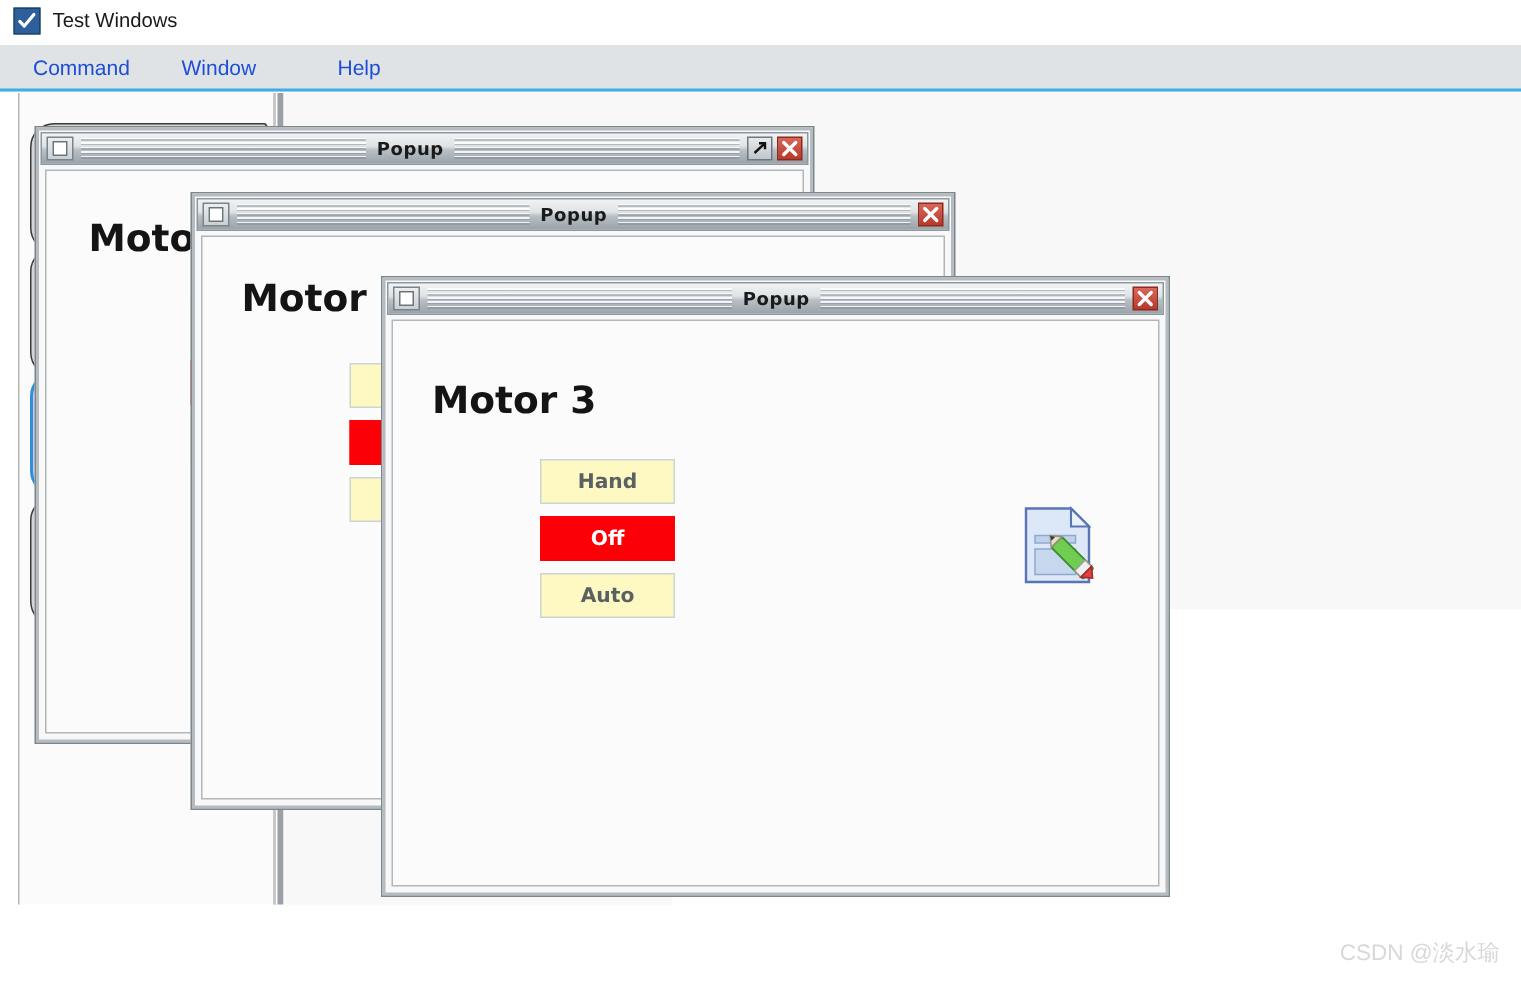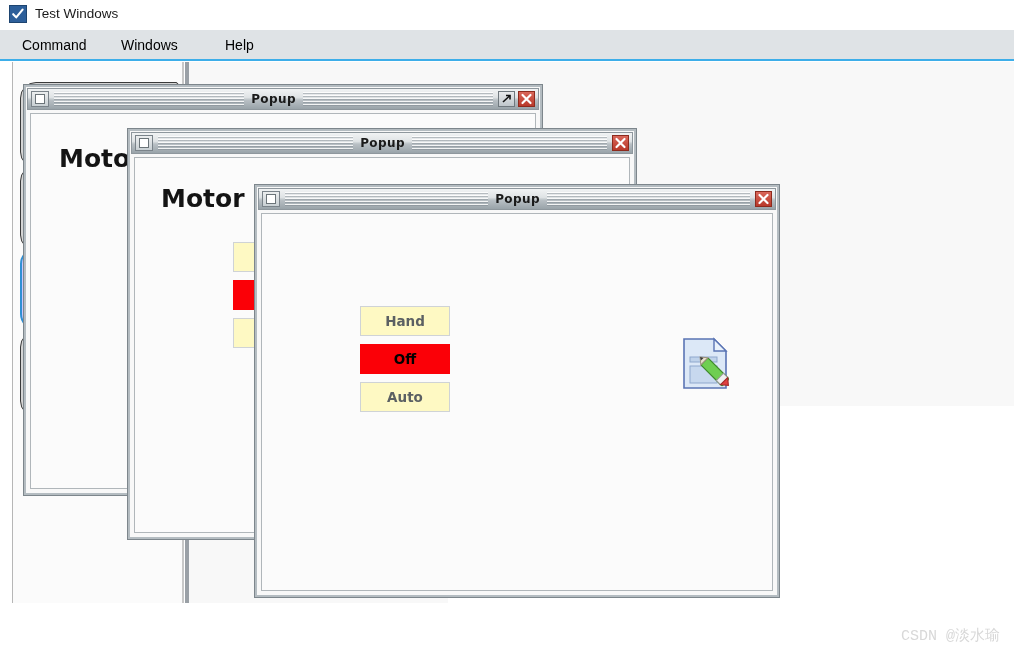--- a/index.html
+++ b/index.html
@@ -48,21 +48,21 @@
     background: #dfe3e6;
     border-bottom: 2px solid #3daee9;
     box-sizing: border-box;
   }
   .menu-item {
     position: absolute;
     top: 4px;
     height: 22px;
     line-height: 22px;
     font-size: 14px;
-    color: #000000;
+    color: #1d4ed8;
     white-space: nowrap;
     padding: 0 4px;
     cursor: default;
   }
 
   
   #content {
     position: absolute;
     left: 0; top: 62px;
     width: 824px; height: 541px;
@@ -249,55 +249,55 @@
     font-weight: bold;
     display: flex;
     align-items: center;
     justify-content: center;
     cursor: pointer;
     font-family: "DejaVu Sans", sans-serif;
   }
   .mbtn.state-off {
     background: #fb0007;
     border-color: #fb0007;
-    color: #000000;
+    color: #ffffff;
   }
 
   .edit-icon {
     position: absolute;
     width: 52px; height: 56px;
     cursor: pointer;
   }
 
   
   #watermark {
     position: absolute;
     right: 14px;
     top: 626px;
     font-size: 15px;
     color: #d8d8d8;
     white-space: nowrap;
-    font-family: Liberation Mono, monospace;
+    font-family: Liberation Sans, sans-serif;
   }
 </style>
 </head>
 <body>
 
 <div id="titlebar">
   <div id="app-icon">
     <svg width="16" height="16" viewBox="0 0 16 16">
       <path d="M3.2 8.2 L6.2 11.4 L12.6 3.6" stroke="#ffffff" stroke-width="2.1" fill="none" stroke-linecap="round" stroke-linejoin="round"></path>
     </svg>
   </div>
   <div id="app-title">Test Windows</div>
 </div>
 
 <div id="menubar">
   <div class="menu-item" style="left:18px;">Command</div>
-  <div class="menu-item" style="left:117px;">Windows</div>
+  <div class="menu-item" style="left:117px;">Window</div>
   <div class="menu-item" style="left:221px;">Help</div>
 </div>
 
 <div id="content">
 
   <div id="sidebar">
     <div id="sidebar-inner">
       <div class="side-tab" style="top:20px;height:86px;">
         <span>Main Window</span>
       </div>
@@ -377,20 +377,21 @@
       <div class="title-stripes-right"></div>
       <div class="title-btns">
         <span class="tbtn close">
           <svg width="15" height="14" viewBox="0 0 15 14">
             <path d="M3.5 3 L11.5 11 M11.5 3 L3.5 11" stroke="#ffffff" stroke-width="2.2" stroke-linecap="round"></path>
           </svg>
         </span>
       </div>
     </div>
     <div class="iframe-body">
+      <div class="motor-title" style="left:26px; top:38px;">Motor 3</div>
       <div class="mbtn" style="left:98px; top:92px;">Hand</div>
       <div class="mbtn state-off" style="left:98px; top:130px;">Off</div>
       <div class="mbtn" style="left:98px; top:168px;">Auto</div>
 
       <div class="edit-icon" style="left:418px; top:122px;">
         <svg width="52" height="56" viewBox="0 0 52 56">
 
           <path d="M4 3 L34 3 L46 15 L46 52 L4 52 Z" fill="#dce8f7" stroke="#5a74b4" stroke-width="1.6"></path>
           <path d="M34 3 L34 15 L46 15 Z" fill="#eaf2fb" stroke="#5a74b4" stroke-width="1.4"></path>
 

